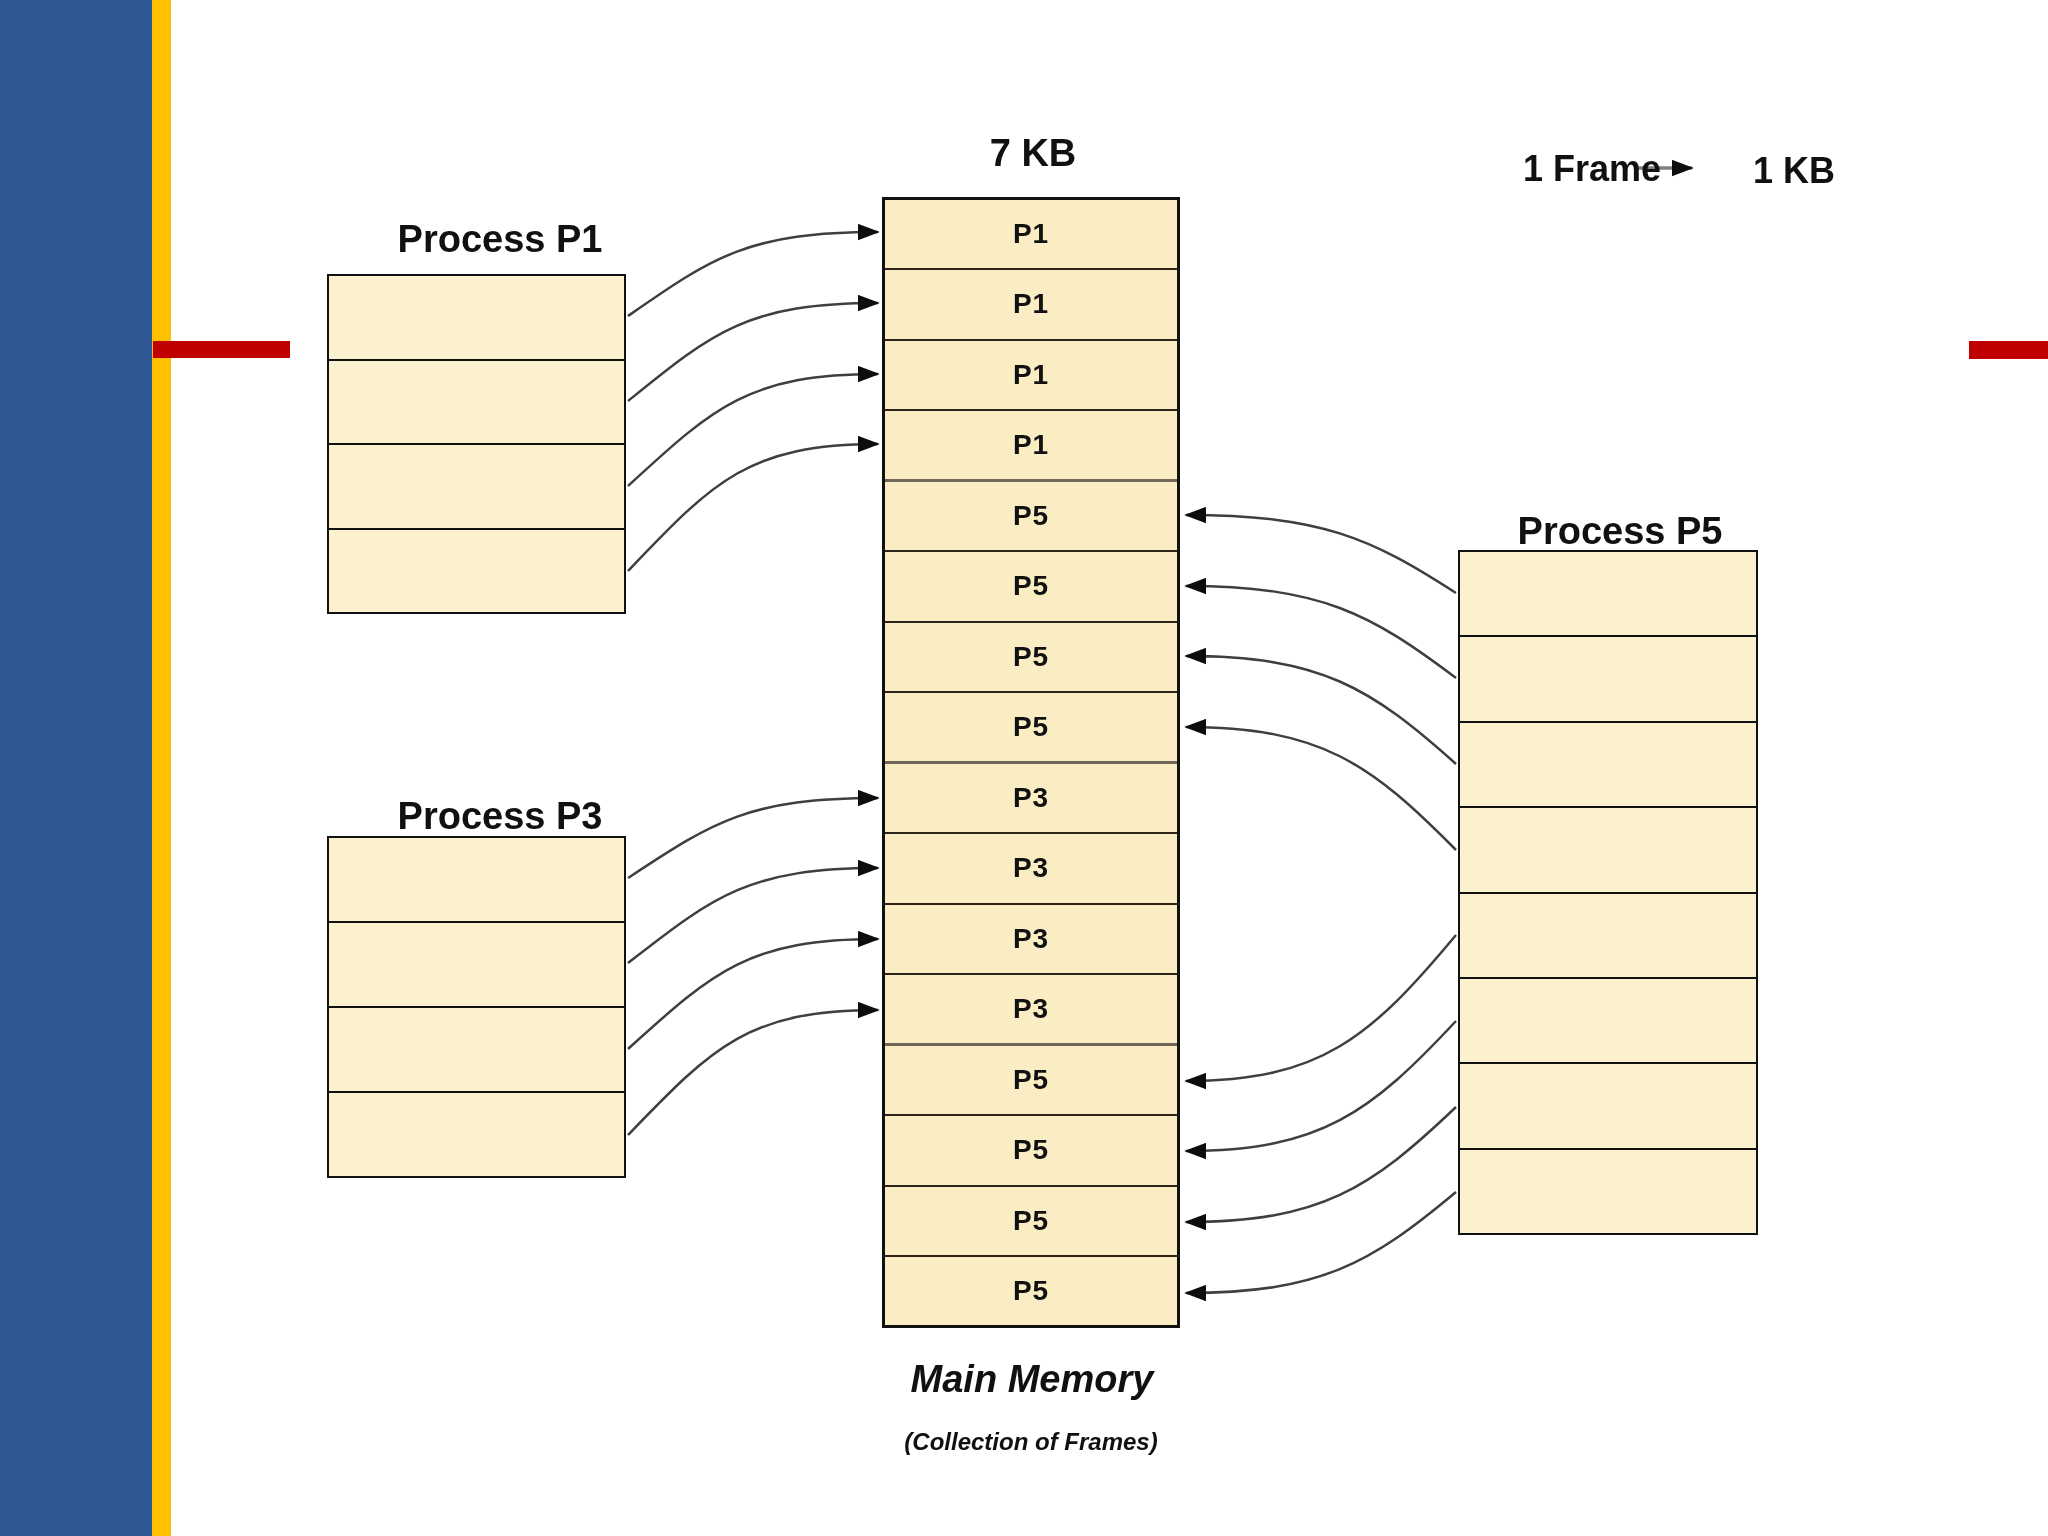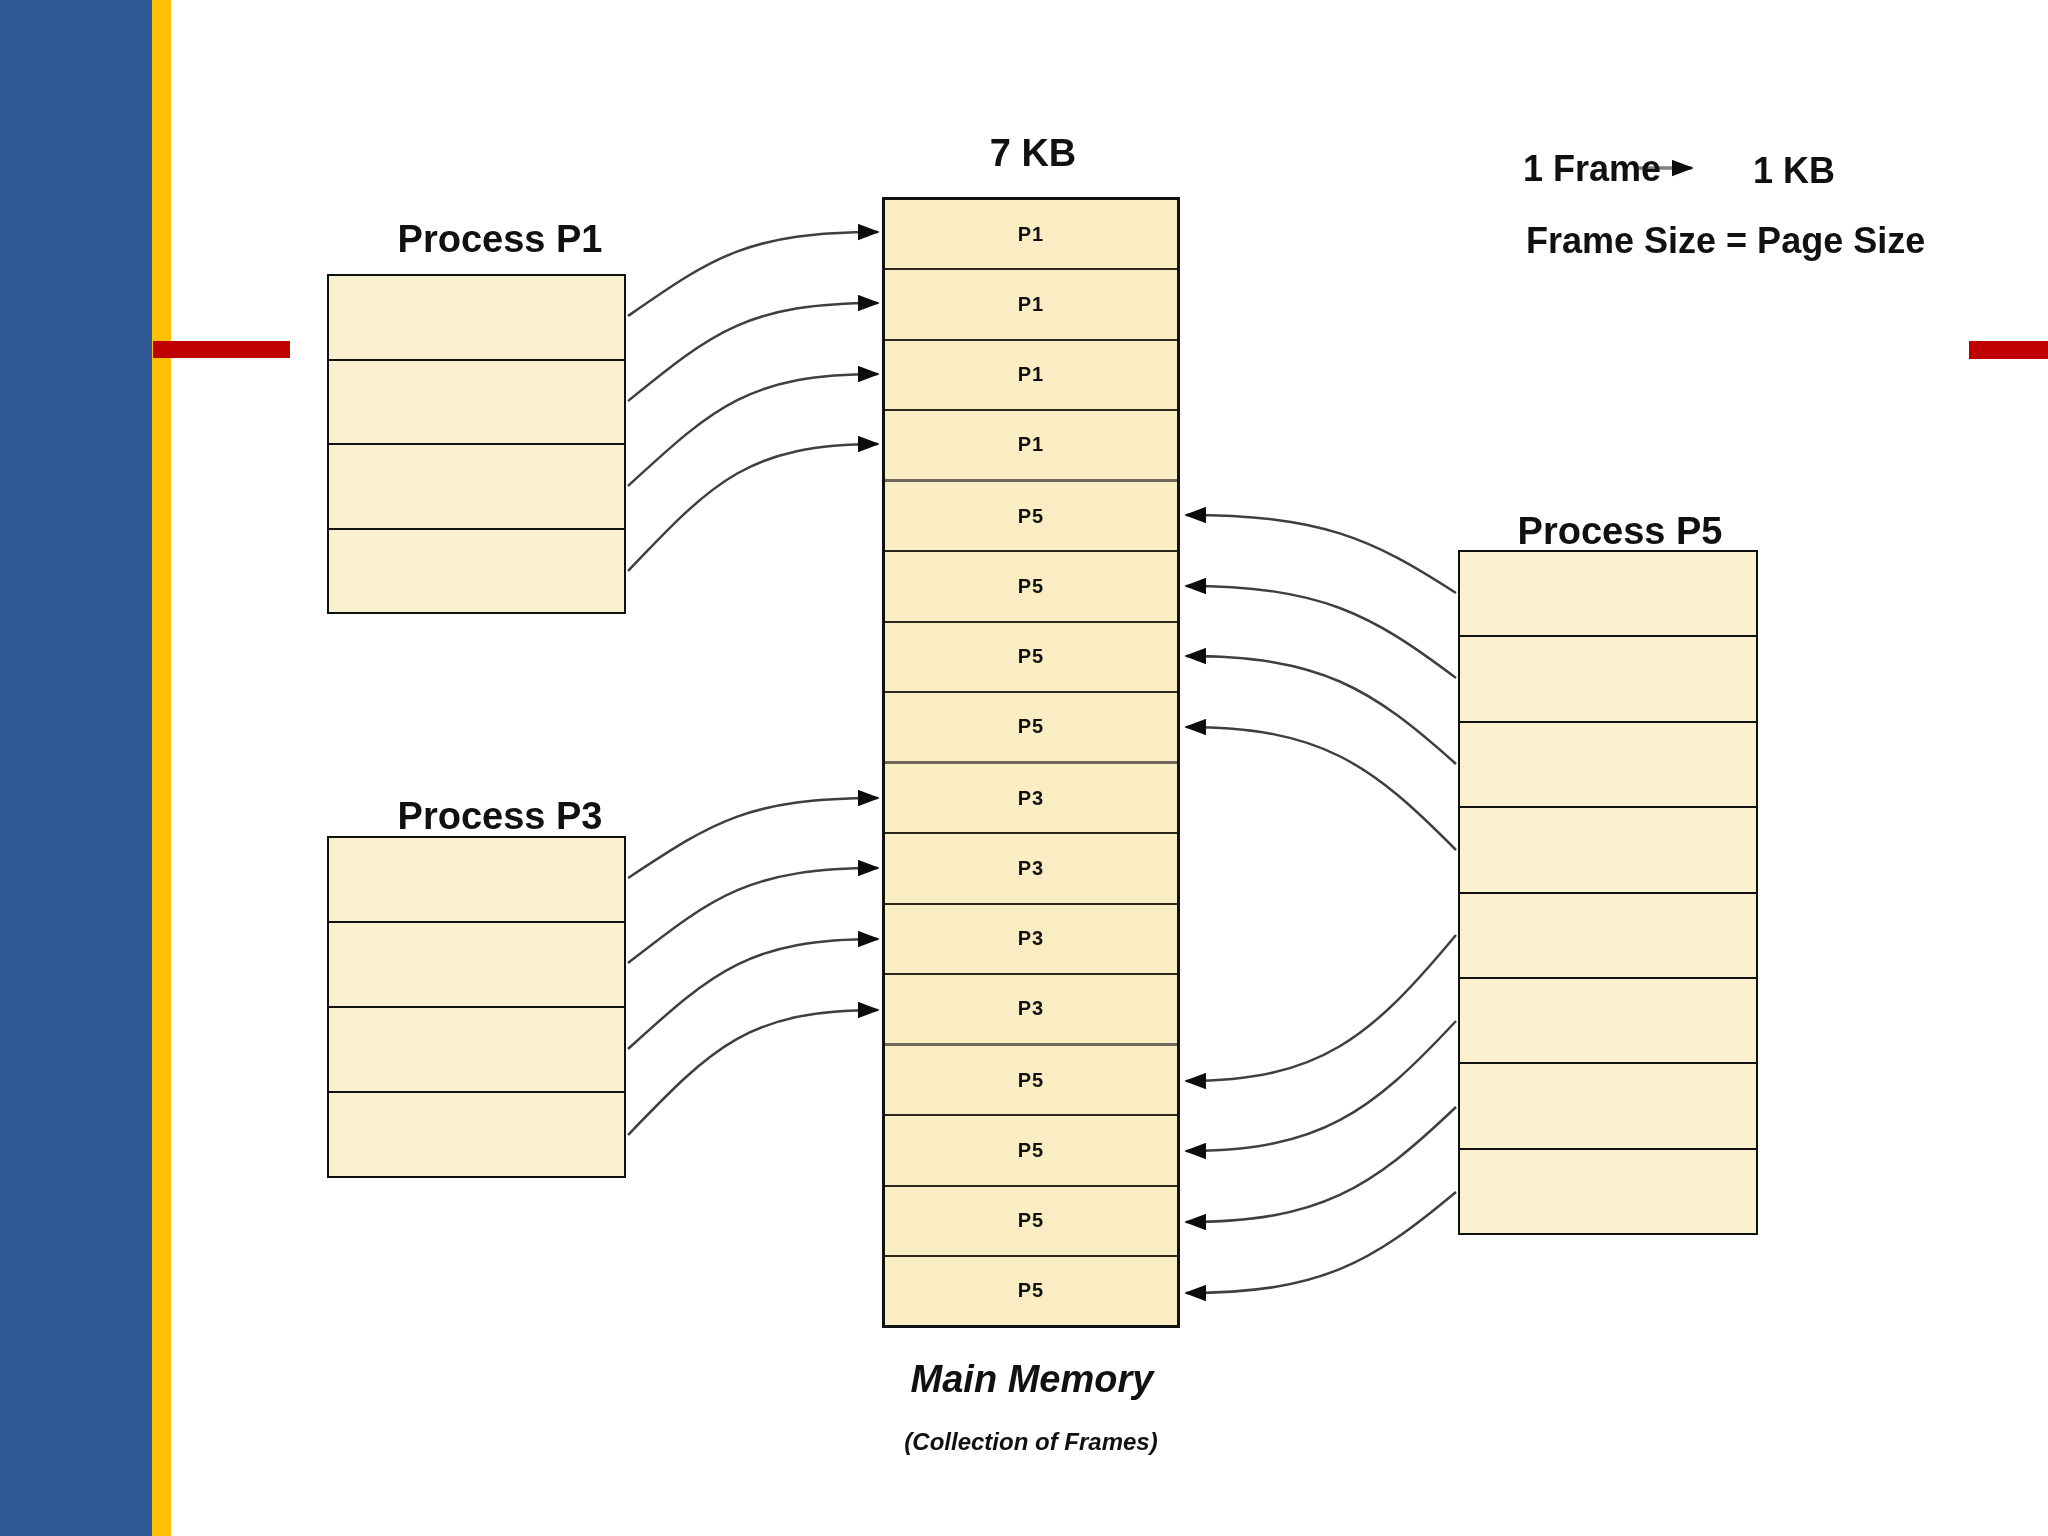--- a/index.html
+++ b/index.html
@@ -44,21 +44,21 @@
   
   .memory {
     position:absolute; left:882px; top:197px; width:298px; height:1131px;
     background:#FAEDC4;
     border:3px solid #111;
     display:flex; flex-direction:column;
     z-index:2;
   }
   .frame {
     flex:1; display:flex; align-items:center; justify-content:center;
-    font-size:20px; letter-spacing:1px;
+    font-size:28px; letter-spacing:1px;
     border-top:2px solid #2b2619;
   }
   .frame:first-child { border-top:none; }
   .frame.grp { border-top:3px solid #6e675a; }
 
   
   svg.overlay { position:absolute; left:0; top:0; width:2048px; height:1536px; z-index:1; }
   .conn { fill:none; stroke:#3f3f3f; stroke-width:2.5px; }
   .legend-arrow { fill:none; stroke:#808080; stroke-width:3.5px; }
 </style>
@@ -147,15 +147,14 @@
     <div class="frame grp">P5</div>
     <div class="frame">P5</div>
     <div class="frame">P5</div>
     <div class="frame">P5</div>
   </div>
   <div class="lbl fs-title" style="left:1032px; top:1379px;font-style:italic;">Main Memory</div>
   <div class="lbl" style="left:1031px; top:1442px; font-size:24px;font-style:italic;">(Collection of Frames)</div>
 
   <div class="lbl anchor-left fs-legend" style="left:1497px; top:169px;">1 Frame</div>
   <div class="lbl anchor-left fs-legend" style="left:1727px; top:171px;">1 KB</div>
-  <div class="lbl anchor-left fs-legend" style="left:1500px; top:241px;">Frame Size = Page Size</div>
 
 </div>
 
 </body></html>

